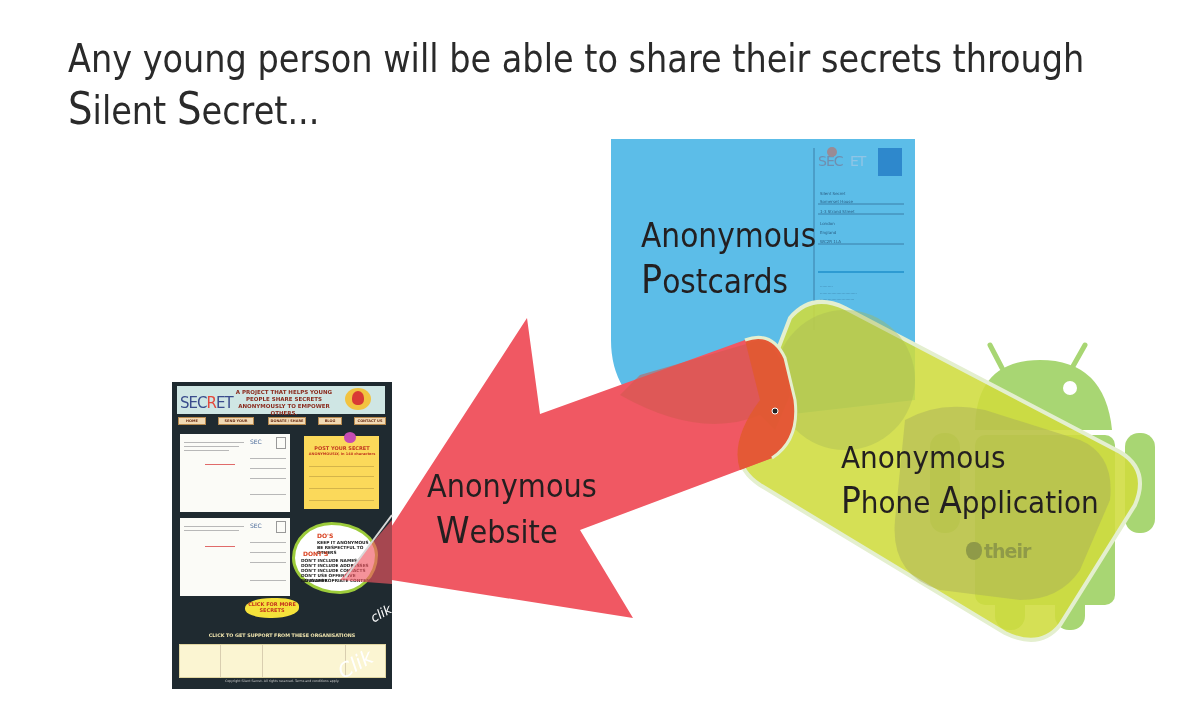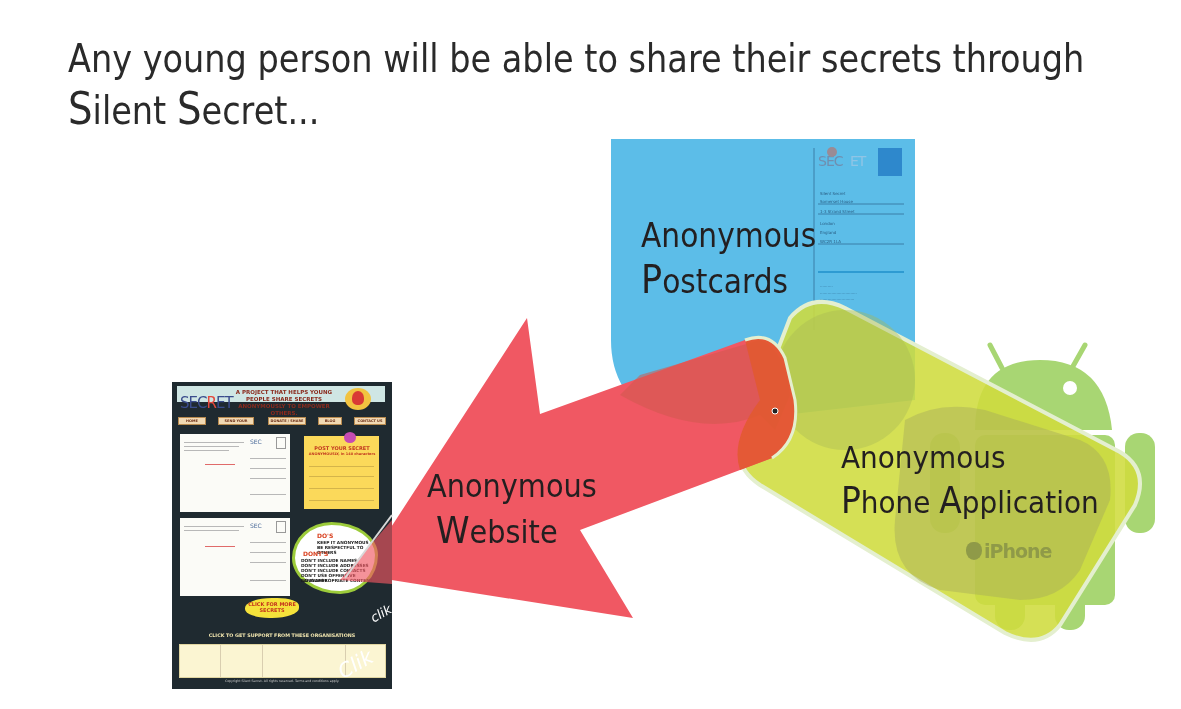--- a/index.html
+++ b/index.html
@@ -4,21 +4,21 @@
 <style>
   html, body { margin:0; padding:0; background:#ffffff; }
   body { width:1181px; height:709px; position:relative; overflow:hidden; font-family:"DejaVu Sans", sans-serif; }
   .headline { position:absolute; left:68px; top:34px; font-family:"DejaVu Sans", sans-serif; font-size:39px; line-height:50px; color:#2a2a2a; letter-spacing:0px; transform:scaleX(0.86); transform-origin:left top; white-space:nowrap; }
   .headline .cap { font-size:45px; }
   .layer { position:absolute; left:0; top:0; }
   .label { position:absolute; font-family:"DejaVu Sans", sans-serif; color:#231f20; white-space:nowrap; transform:scaleX(0.9); transform-origin:left top; }
   .label .cap { font-size:1.18em; }
   
   .site { position:absolute; left:172px; top:382px; width:220px; height:307px; background:#1f2a30; overflow:hidden; }
-  .site-banner { position:absolute; left:5px; top:4px; width:208px; height:16px; background:#cfe6e4; }
+  .site-banner { position:absolute; left:5px; top:4px; width:208px; height:28px; background:#cfe6e4; }
   .site-logo { position:absolute; left:3px; top:8px; font-size:15px; color:#3a4c8c; letter-spacing:-1px; }
   .site-logo .r { color:#e4483c; }
   .site-tagline { position:absolute; left:52px; top:3px; width:110px; font-size:5.5px; line-height:7px; font-weight:bold; color:#8a2b1e; text-align:center; }
   .site-heart { position:absolute; left:168px; top:2px; width:26px; height:22px; background:#f2c340; border-radius:50%; }
   .site-heart::after { content:""; position:absolute; left:7px; top:3px; width:12px; height:14px; background:#d93a35; border-radius:50% 50% 40% 40%; }
   .nav { position:absolute; top:35px; height:6px; background:#f1d9b3; border:1px solid #b88a4e; font-size:3.5px; line-height:6px; text-align:center; color:#6b2d15; font-weight:bold; overflow:hidden; }
   .card { position:absolute; background:#fbfbf7; }
   .card .line { position:absolute; height:1px; background:#b8b8b8; }
   .card .stamp { position:absolute; width:8px; height:10px; border:1px solid #999; }
   .card .mini-logo { position:absolute; font-size:6px; color:#4a6a9a; }
@@ -91,21 +91,21 @@
   <g>
     <path d="M527,318 L540,414 L745,340 Q772,330 785,358 L795,400 Q800,440 772,458 L580,530 L633,618 L360,575 Z" fill="#f05863"></path>
     <path d="M620,395 Q700,440 760,415 L775,430 L790,395 Q785,350 760,340 L640,375 Z" fill="#d05a4e" fill-opacity="0.55"></path>
     <path d="M745,340 Q772,330 785,358 L795,400 Q800,440 772,458 L740,470 Q730,440 760,400 Z" fill="#e2592e" fill-opacity="0.85"></path>
     <path d="M745,340 Q772,330 785,358 L795,400 Q800,440 772,458" fill="none" stroke="#e4efcf" stroke-width="3"></path>
     <circle cx="775" cy="411" r="3" fill="#222222" stroke="#ffffff" stroke-width="1"></circle>
   </g>
 </svg>
 
 <div style="position:absolute; left:966px; top:540px; font-family:'DejaVu Sans',sans-serif; font-weight:bold; font-size:19px; color:#8f9a48; letter-spacing:-1px;">
-  <span style="display:inline-block; width:16px; height:18px; background:#8f9a48; border-radius:45% 45% 50% 50%; vertical-align:-2px; margin-right:2px;"></span><span>iPhone</span>
+  <span style="display:inline-block; width:16px; height:18px; background:#8f9a48; border-radius:45% 45% 50% 50%; vertical-align:-2px; margin-right:2px;"></span><span>their</span>
 </div>
 
 <div class="site">
   <div class="site-banner">
     <div class="site-logo"><span>SEC</span><span class="r">R</span><span>ET</span></div>
     <div class="site-tagline">A PROJECT THAT HELPS YOUNG PEOPLE SHARE SECRETS ANONYMOUSLY TO EMPOWER OTHERS.</div>
     <div class="site-heart"></div>
   </div>
   <div class="nav" style="left:6px; width:26px;">HOME</div>
   <div class="nav" style="left:46px; width:34px;">SEND YOUR SECRET</div>

